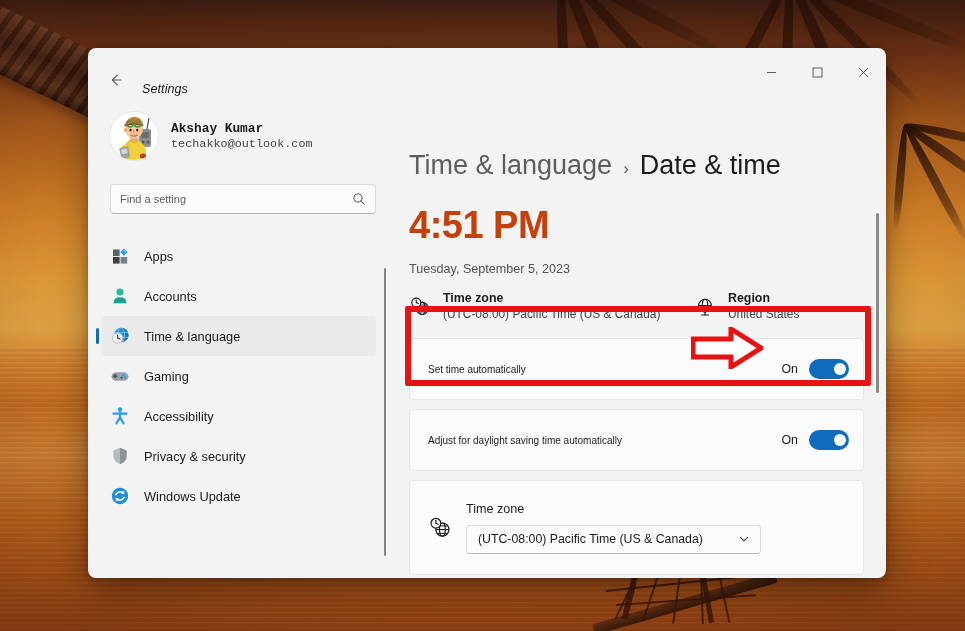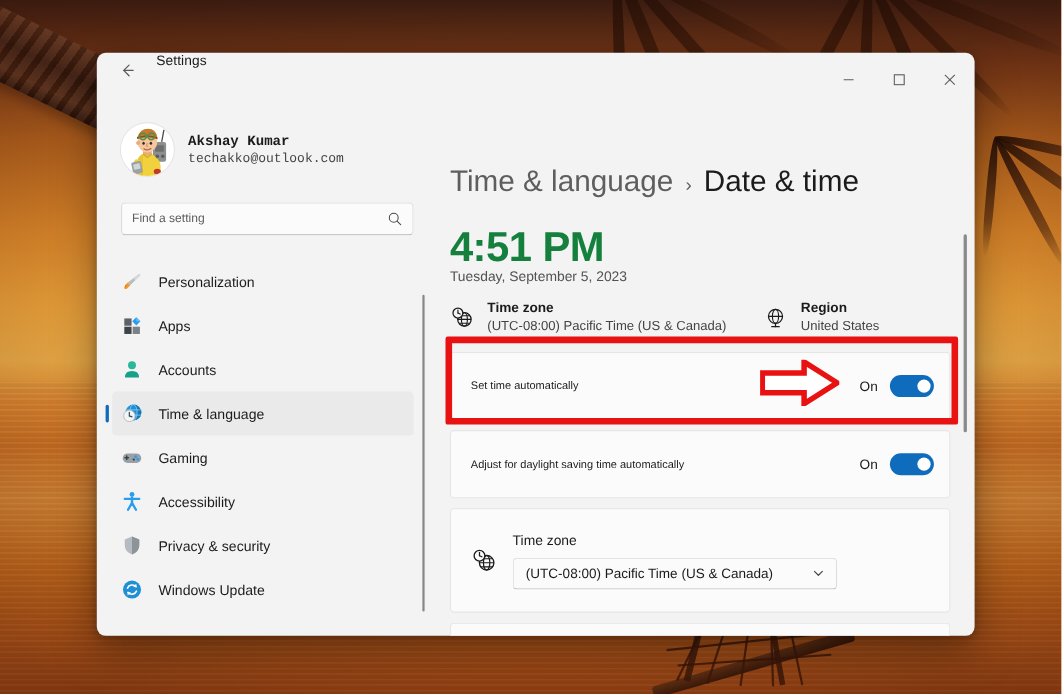--- a/index.html
+++ b/index.html
@@ -108,22 +108,23 @@
     overflow: hidden;
     display: flex;
     flex-direction: column;
   }
 
   
   .titlebar {
     height: 48px;
     flex: 0 0 48px;
     display: flex;
-    align-items: flex-start;
+    align-items: flex-end;
     position: relative;
+    font-style: italic;
   }
   .back-btn {
     width: 36px; height: 32px;
     margin-left: 10px;
     display: flex; align-items: center; justify-content: center;
     border-radius: 4px;
     cursor: pointer;
   }
   .app-title {
     margin-left: 8px;
@@ -242,22 +243,22 @@
   .crumbs {
     display: flex;
     align-items: baseline;
     gap: 11px;
     padding-top: 54px;
   }
   .crumb-parent { font-size: 27px; color: #5e5e5e; cursor: pointer; }
   .crumb-sep { font-size: 17px; color: #5e5e5e; }
   .crumb-current { font-size: 27px; font-weight: normal; color: #1b1b1b; }
 
-  .bigtime { margin-top: 25px; font-size: 38px; font-weight: bold; color: #15803d; letter-spacing: -.5px; line-height: 1; }
-  .bigdate { margin-top: 0; font-size: 12.6px; color: #525252; }
+  .bigtime { margin-top: 25px; font-size: 38px; font-weight: bold; color: #c2410c; letter-spacing: -.5px; line-height: 1; }
+  .bigdate { margin-top: 18px; font-size: 12.6px; color: #525252; }
 
   .summary-row {
     margin-top: 15px;
     display: flex;
     gap: 0;
   }
   .summary-item { display: flex; align-items: flex-start; gap: 12px; }
   .summary-item.tz { width: 285px; }
   .summary-icon { width: 22px; height: 22px; margin-top: 5px; flex: 0 0 22px; }
   .summary-title { font-size: 12.4px; font-weight: bold; color: #1b1b1b; }
@@ -490,31 +491,20 @@
         <div class="searchbox">
           <input type="text" placeholder="Find a setting" style="">
           <svg width="14" height="14" viewBox="0 0 16 16">
             <circle cx="6.8" cy="6.8" r="4.6" fill="none" stroke="#4a4a4a" stroke-width="1.1"></circle>
             <line x1="10.2" y1="10.2" x2="14" y2="14" stroke="#4a4a4a" stroke-width="1.1" stroke-linecap="round"></line>
           </svg>
         </div>
 
         <div class="navlist">
 
-          <div class="navitem">
-            <span class="navicon">
-              <svg width="20" height="20" viewBox="0 0 20 20">
-                <path d="M16.5 3.2 L17.6 4.3 L8.6 13 L7 12.2 L6.4 10.6 Z" fill="#b9bcc0"></path>
-                <path d="M16.5 3.2 L17.6 4.3 L13 8.8 L11.6 7.4 Z" fill="#d7dadd"></path>
-                <path d="M6.4 10.6 L7 12.2 L8.6 13 L5.6 16.3 Q3.4 17.4 3.1 16 Q3.4 13.8 4.6 12.4 Z" fill="#f09a2b"></path>
-                <path d="M4.6 12.4 Q3.4 13.8 3.1 16 Q4.4 15.3 5.1 13.5 Z" fill="#e07a18"></path>
-              </svg>
-            </span>
-            <span class="navlabel">Personalization</span>
-          </div>
 
           <div class="navitem">
             <span class="navicon">
               <svg width="20" height="20" viewBox="0 0 20 20">
                 <rect x="3" y="3.5" width="6.6" height="6.6" fill="#5b6166"></rect>
                 <rect x="3" y="11" width="6.6" height="6.6" fill="#3d4347"></rect>
                 <rect x="10.6" y="11" width="6.6" height="6.6" fill="#7b8287"></rect>
                 <path d="M13.9 2.4 L17.6 6.1 L13.9 9.8 L10.2 6.1 Z" fill="#2a9cf0"></path>
                 <path d="M13.9 2.4 L17.6 6.1 L13.9 6.1 Z" fill="#5fc0ff"></path>
               </svg>

